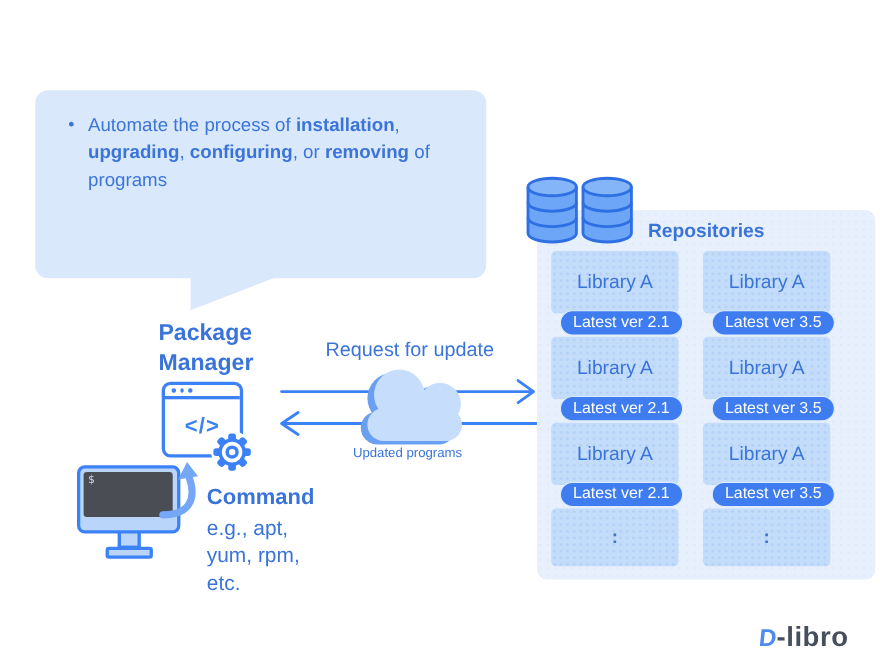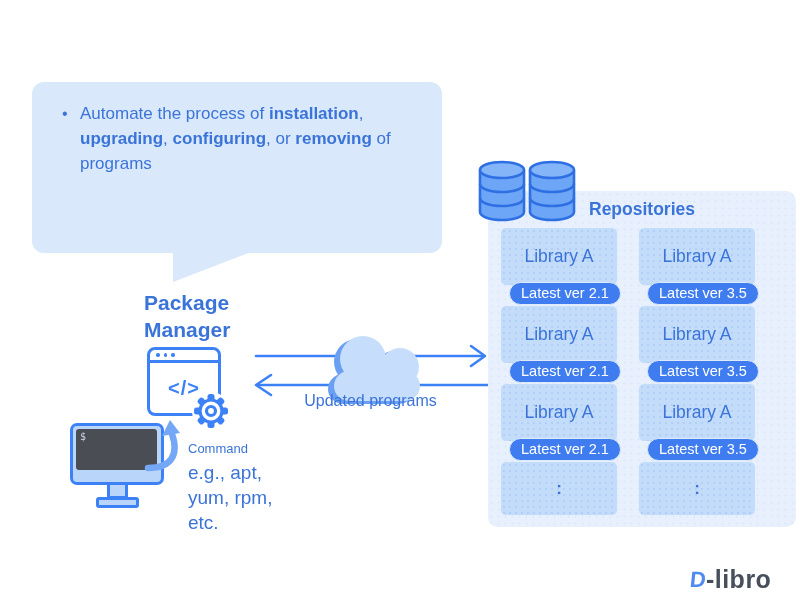--- a/index.html
+++ b/index.html
@@ -36,28 +36,28 @@
   .m-screen{position:absolute;left:3px;top:3px;width:81px;height:41px;background:var(--screen-bg);
     border-radius:3px;padding:2px 0 0 4px;box-sizing:border-box;color:#cfd8e3;
     font-family:"DejaVu Sans Mono",monospace;font-size:10px;}
   .m-neck{position:absolute;left:37px;top:60px;width:21px;height:16px;background:var(--light-fill);
     border:3px solid var(--accent);border-top:none;box-sizing:border-box;}
   .m-base{position:absolute;left:26px;top:74px;width:43px;height:11px;background:var(--light-fill);
     border:3px solid var(--accent);border-radius:3px;box-sizing:border-box;}
   .curve-svg{position:absolute;left:130px;top:416px;z-index:3;}
   
   .command{position:absolute;left:188px;top:441px;color:var(--text-blue);z-index:2;}
-  .command-title{font-weight:normal;font-size:13px;}
+  .command-title{font-weight:bold;font-size:20px;}
   .command-body{font-size:19px;line-height:25px;white-space:pre-line;margin-top:4px;}
   
   .flow-svg{position:absolute;left:0;top:0;z-index:1;}
   .request-label{position:absolute;left:255px;top:308px;width:235px;text-align:center;
     font-size:18px;color:var(--text-blue);z-index:2;}
-  .response-label{position:absolute;left:253px;top:392px;width:235px;text-align:center;
-    font-size:16px;color:var(--text-blue);z-index:2;}
+  .response-label{position:absolute;left:253px;top:404px;width:235px;text-align:center;
+    font-size:12px;color:var(--text-blue);z-index:2;}
   
   .repo-panel{position:absolute;left:488px;top:191px;width:281px;height:336px;
     background:var(--panel-bg);border-radius:10px;z-index:2;
     background-image:radial-gradient(rgba(62,124,240,.05) 1px,transparent 1.2px);
     background-size:7px 7px;padding-left:27px;}
   .repo-title{position:absolute;top:8px;left:0;right:0;text-align:center;
     font-weight:bold;font-size:17.5px;color:var(--text-blue);}
   .cell{position:absolute;width:116px;height:57px;}
   .card{width:116px;height:57px;background:var(--card-bg);border-radius:5px;
     display:flex;align-items:center;justify-content:center;color:var(--text-blue);
@@ -155,20 +155,21 @@
     <polygon points="32,20 40,4 50,17" fill="#74a7f5"></polygon>
   </svg>
 
   <div class="command">
     <div class="command-title">Command</div>
     <div class="command-body">e.g., apt,
 yum, rpm,
 etc.</div>
   </div>
 
+  <div class="request-label">Request for update</div>
   <div class="response-label">Updated programs</div>
 
   <div class="repo-panel">
     <div class="repo-title">Repositories</div>
 
     <div class="cell" style="left:13px;top:37px">
       <div class="card">
         <span>Library A</span>
       </div>
       <div class="badge">Latest ver 2.1</div>

